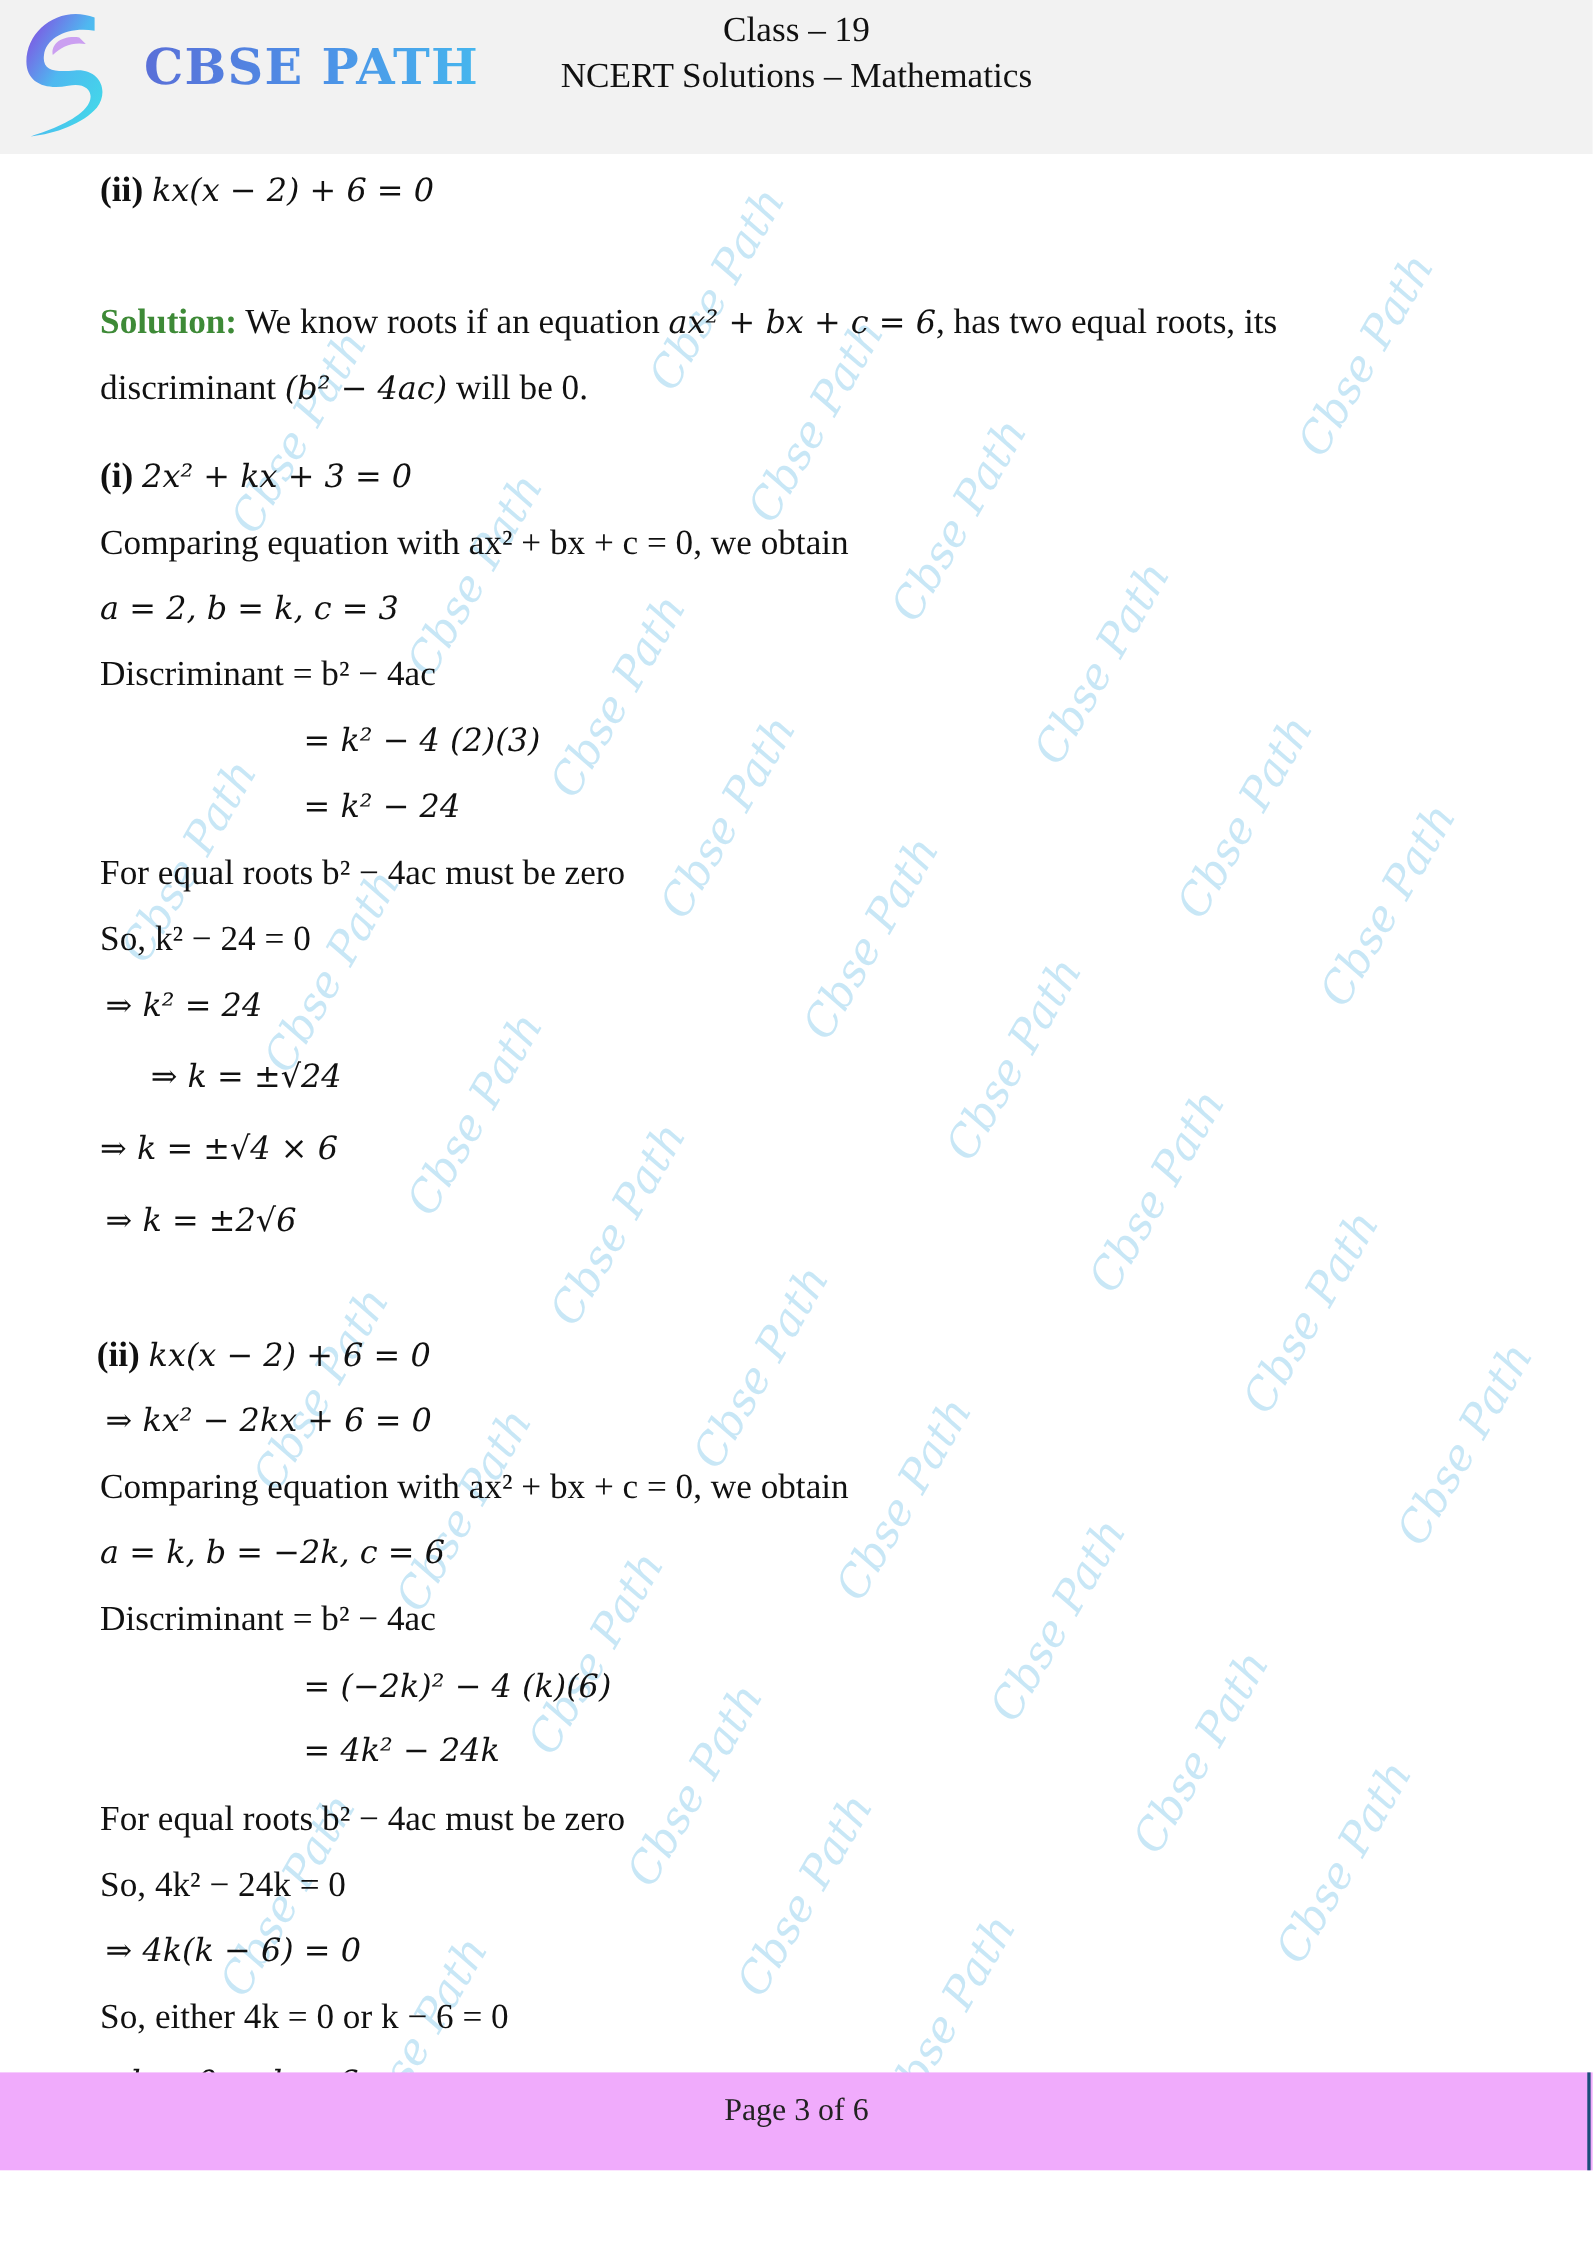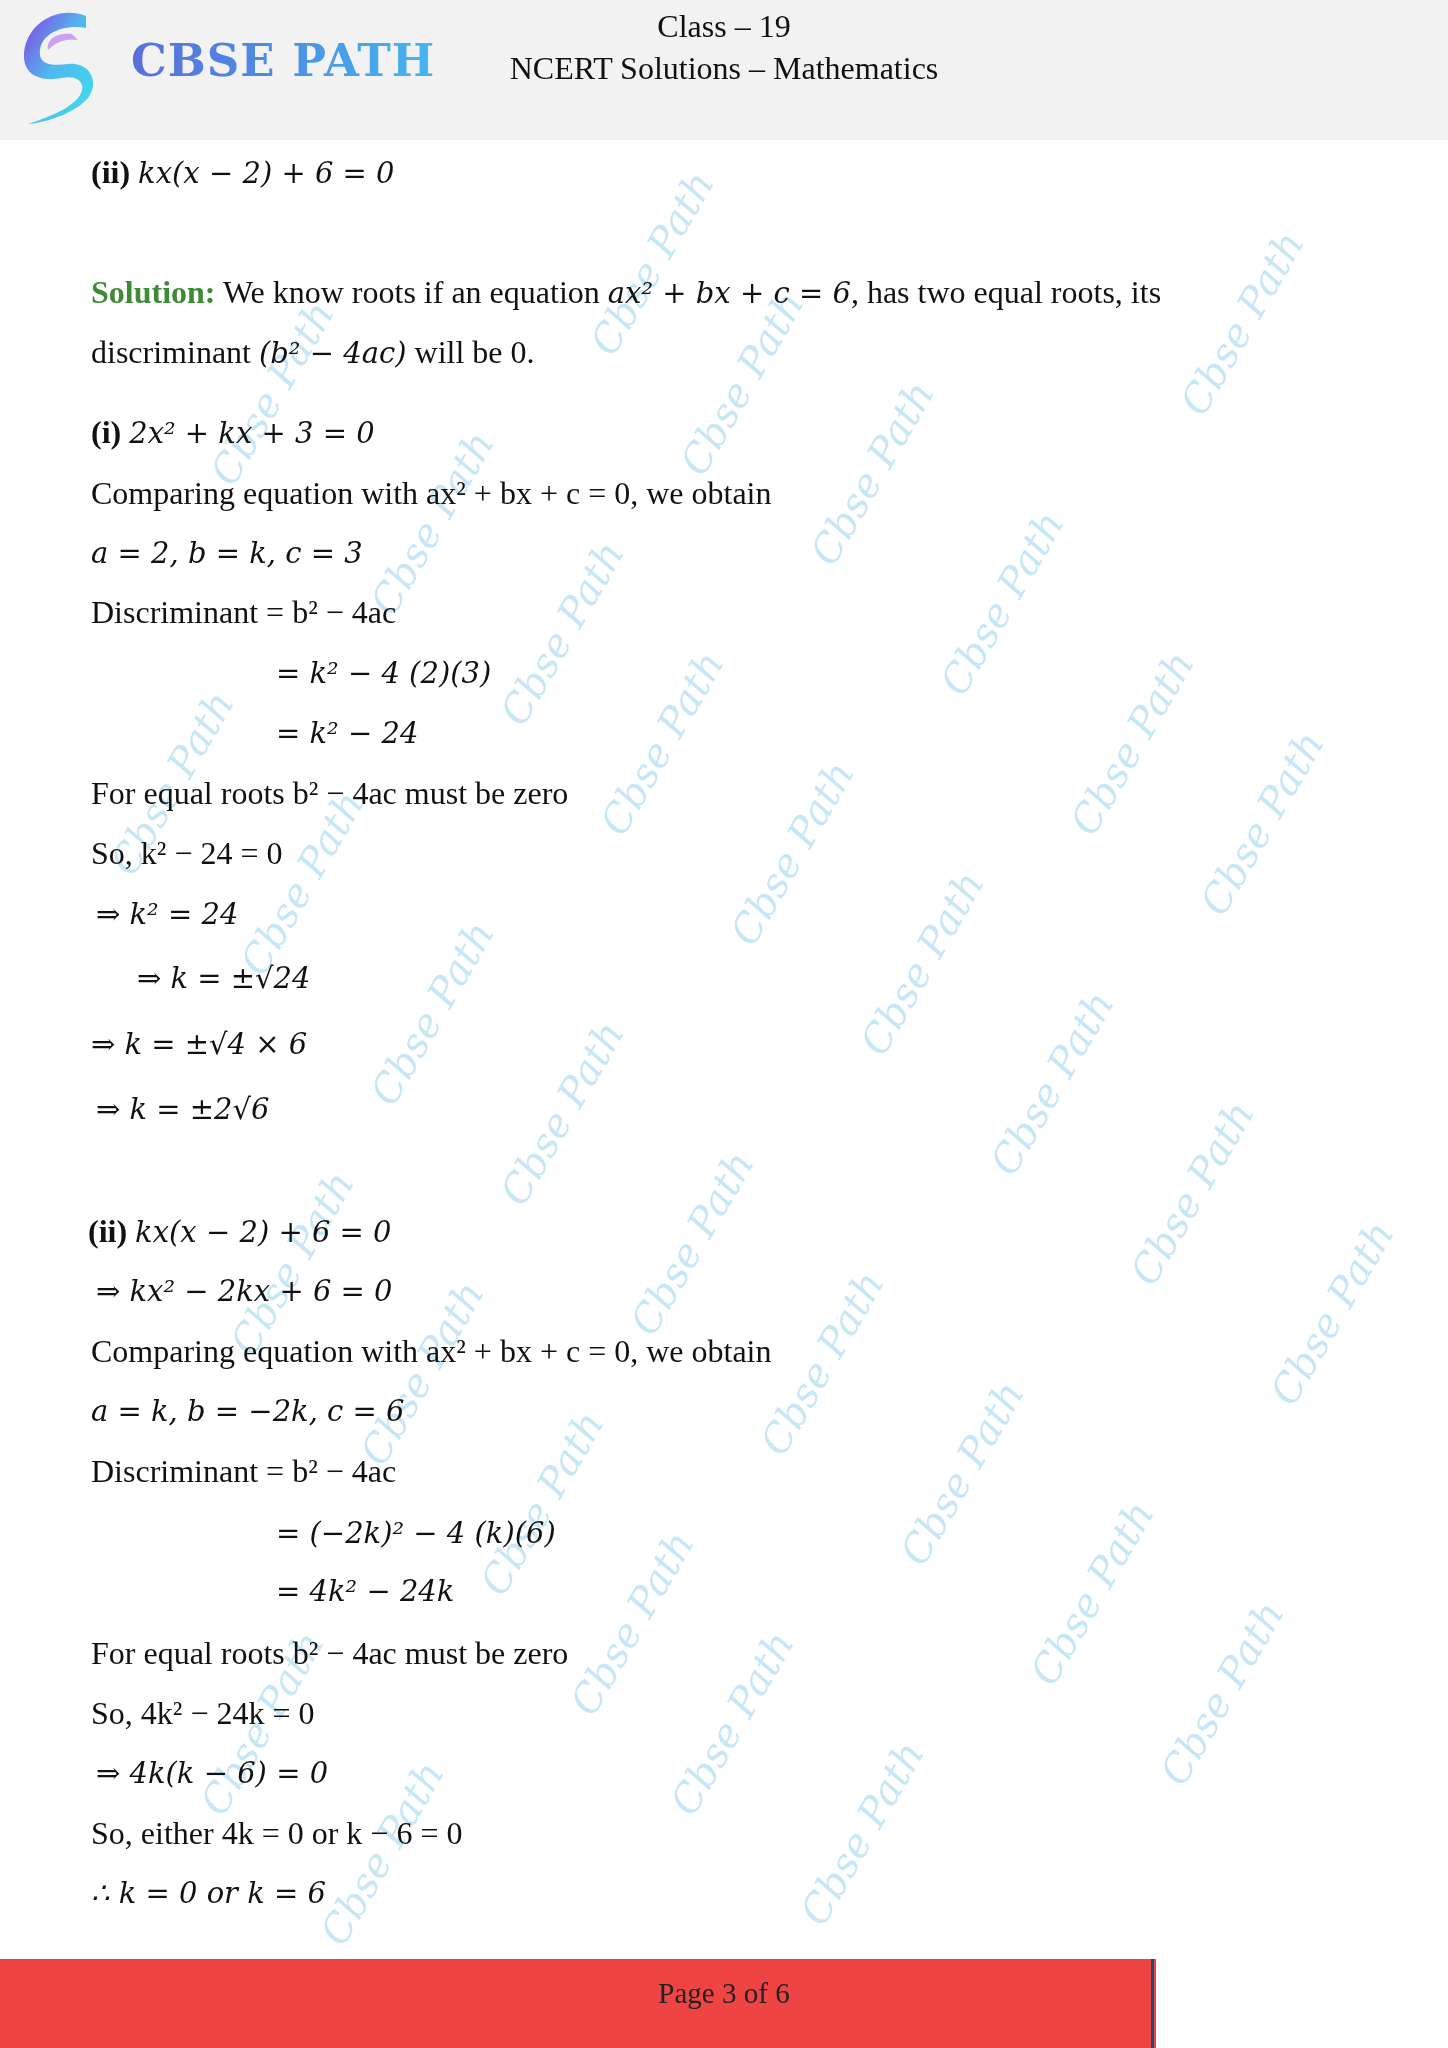--- a/index.html
+++ b/index.html
@@ -11,21 +11,21 @@
                font-size:45px; letter-spacing:1px;
                background:linear-gradient(90deg,#5a6fd8 0%,#4d8fe6 50%,#46b6ee 100%);
                -webkit-background-clip:text; background-clip:text; color:transparent; }
   .hdr-line { position:absolute; left:480px; width:488px; text-align:center; font-family:"Liberation Serif", serif;
               font-size:32px; color:#111; }
   .line { position:absolute; left:91px; font-family:"Liberation Serif", serif; font-size:32px; white-space:nowrap; line-height:36px; }
   .m { font-style:italic; font-family:"DejaVu Serif", serif; font-size:29px; }
   .b { font-weight:bold; }
   .green { color:#3e8a37; font-weight:bold;margin-top:22px; }
   .indent { left:276px; }
-  .footer { position:absolute; left:0; top:1959px; width:1156px; height:89px; background:#ef4444; }
+  .footer { position:absolute; left:0; top:1884px; width:1448px; height:89px; background:#f0abfc; }
   .footer-text { position:absolute; left:0; width:1448px; top:18px; text-align:center; font-family:"Liberation Serif", serif; font-size:29px; color:#222; }
   .footer-rule { position:absolute; right:2px; top:0; width:3px; height:89px; background:#1a4d7a; }
   .wm { position:absolute; font-family:"DejaVu Serif", serif; font-style:italic; font-size:40px; color:#bfe3f5;
         transform:rotate(-60deg); transform-origin:center; white-space:nowrap; pointer-events:none; opacity:0.85; }
 </style>
 </head>
 <body>
 
 <div class="header">
   <svg class="logo-icon" viewBox="0 0 82 124">

